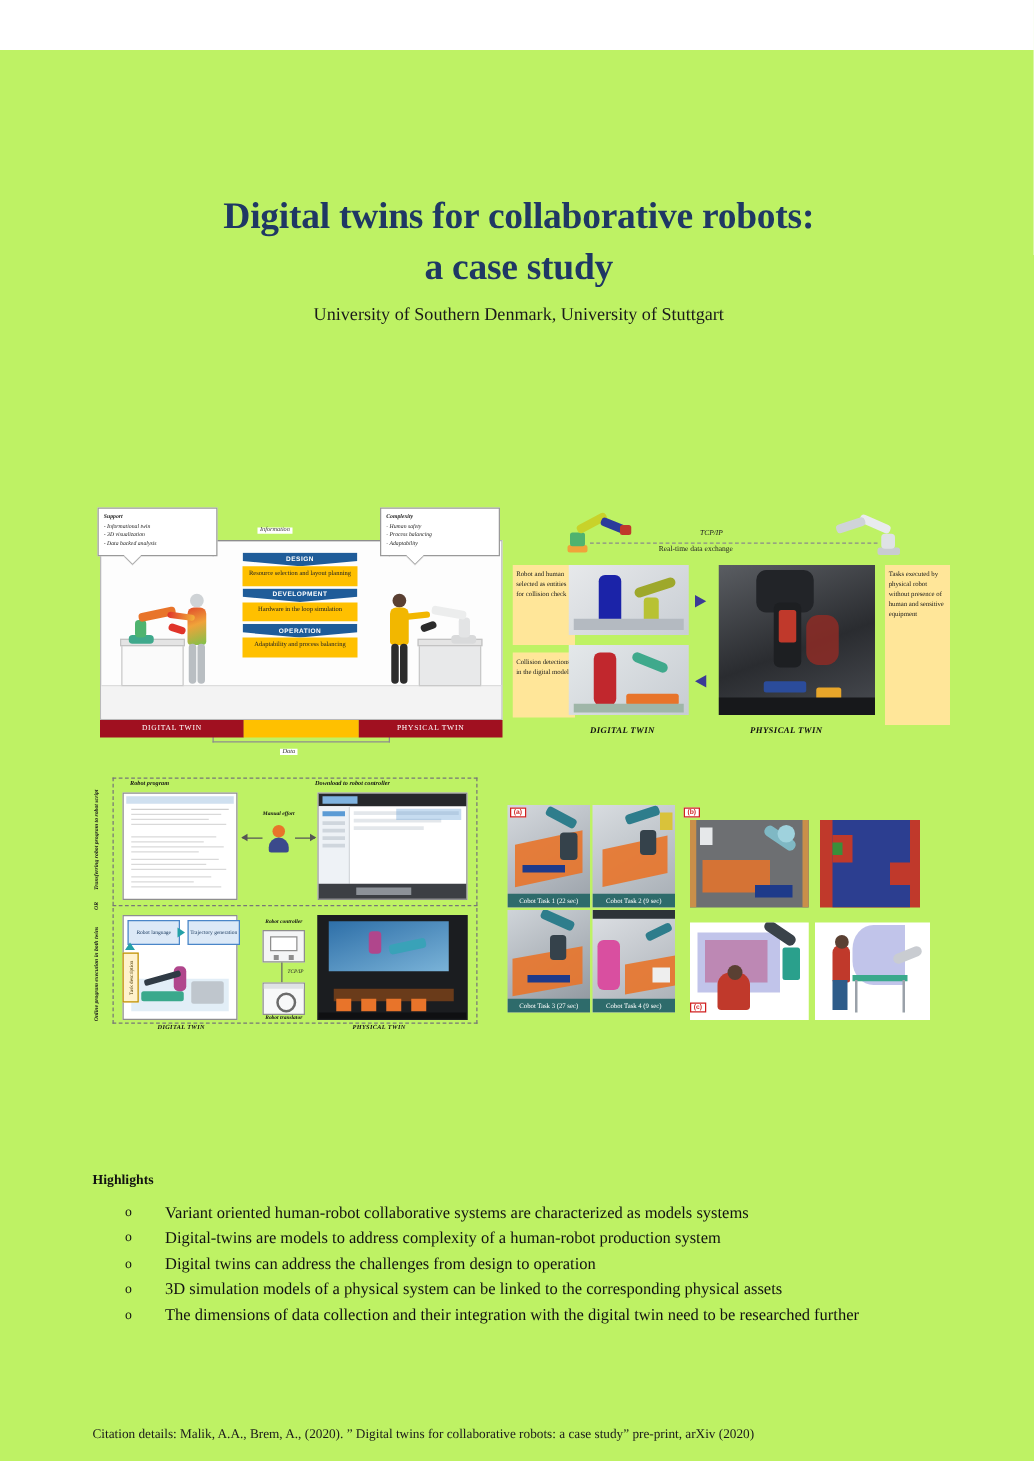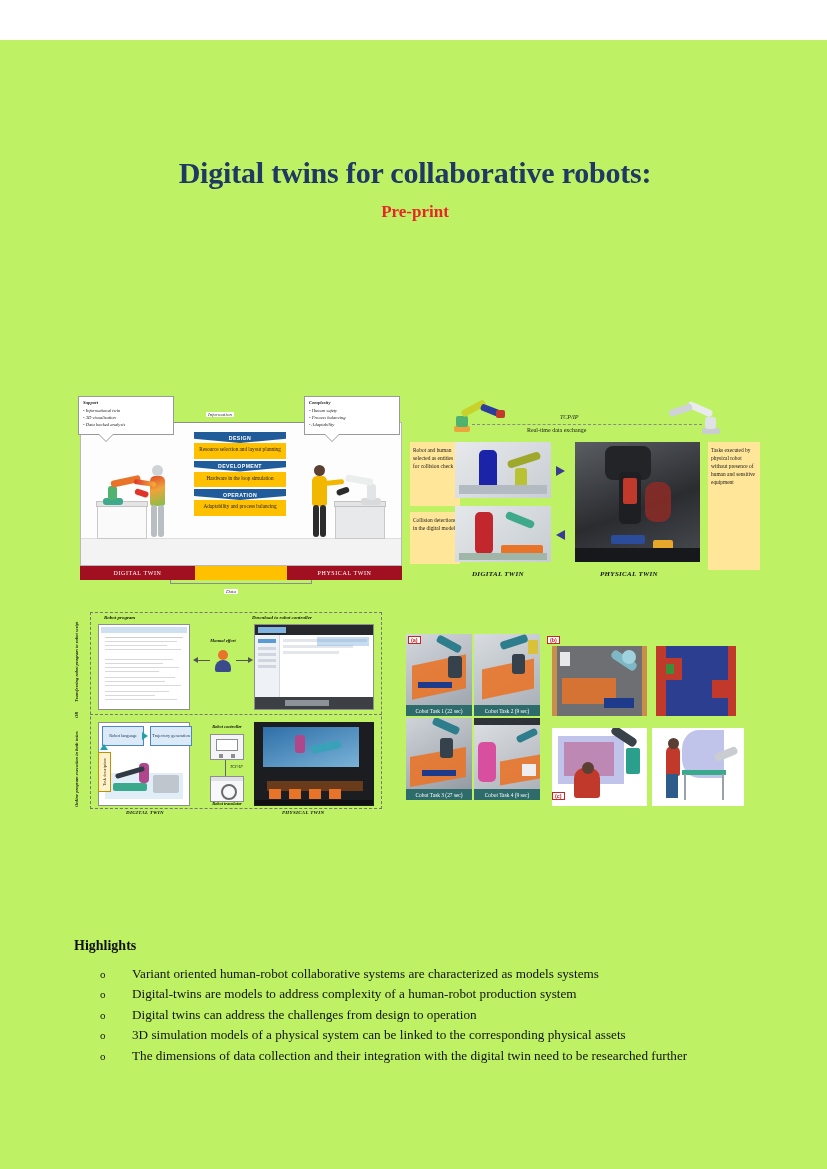--- a/index.html
+++ b/index.html
@@ -58,21 +58,21 @@
     font-family: "Liberation Serif", serif;
     font-weight: bold;
     font-size: 17px;
     color: #E8262A;
   }
 
   
   .figures {
     position: absolute;
     left: 74px;
-    top: 354px;
+    top: 364px;
     width: 686px;
     height: 435px;
   }
   .fig {
     position: absolute;
     overflow: hidden;
   }
   .fig1 { left: 0px;   top: 0px;   width: 330px; height: 202px; }
   .fig2 { left: 336px; top: 0px;   width: 350px; height: 202px; }
   .fig3 { left: 0px;   top: 216px; width: 310px; height: 213px; }
@@ -262,21 +262,21 @@
   
   .highlights {
     position: absolute;
     left: 74px;
     top: 898px;
     width: 690px;
   }
   .hl-title {
     font-family: "Liberation Serif", serif;
     font-weight: bold;
-    font-size: 14px;
+    font-size: 11px;
     color: #111;
     margin-bottom: 11px;
   }
   .hl-list { margin:0; padding:0; list-style:none; }
   .hl-item {
     display: flex;
     align-items: flex-start;
     font-family: "Liberation Serif", serif;
     font-size: 13.2px;
     line-height: 1.42;
@@ -305,22 +305,23 @@
   }
 </style>
 </head>
 <body>
 
 <div class="page">
 
   <div class="title-block">
     <div class="doc-title">
       <div>Digital twins for collaborative robots:</div>
+      <div>a case study</div>
     </div>
-    <div class="preprint">Pre-print</div>
+    <div class="affiliation">University of Southern Denmark, University of Stuttgart</div>
   </div>
 
   <div class="figures">
 
     <div class="fig fig1">
       <div class="f1-wrap">
         <div class="f1-panel">
           <div class="f1-floor"></div>
 
           <div class="table-obj" style="left:16px;"></div>
@@ -649,14 +650,15 @@
         <span class="hl-bullet">o</span>
         <span class="hl-text">3D simulation models of a physical system can be linked to the corresponding physical assets</span>
       </li>
       <li class="hl-item">
         <span class="hl-bullet">o</span>
         <span class="hl-text">The dimensions of data collection and their integration with the digital twin need to be researched further</span>
       </li>
     </ul>
   </div>
 
+  <div class="citation">Citation details: Malik, A.A., Brem, A., (2020). ” Digital twins for collaborative robots: a case study” pre-print, arXiv (2020)</div>
 
 </div>
 
 </body></html>

